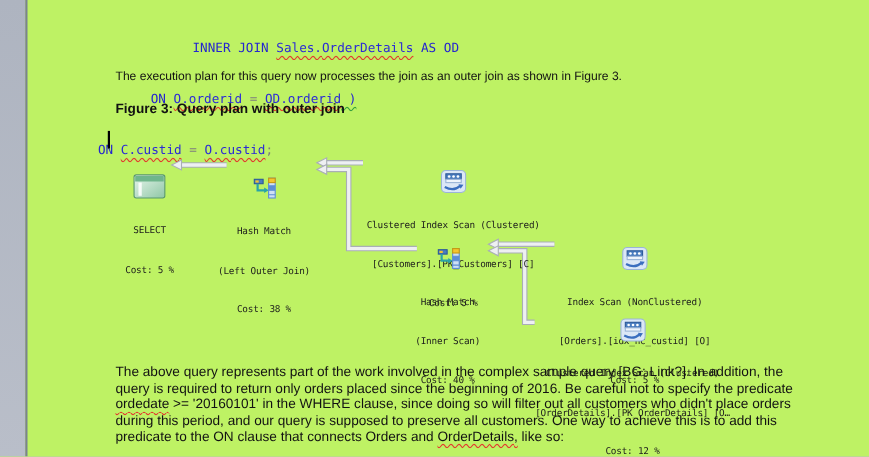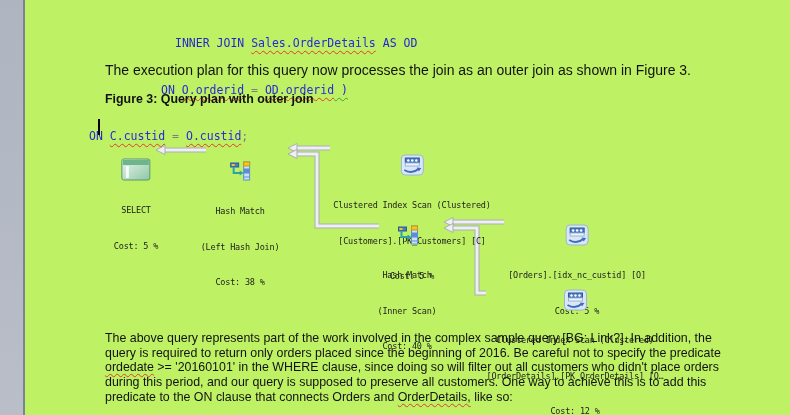--- a/index.html
+++ b/index.html
@@ -16,30 +16,30 @@
     background:#bef264;border-left:2px solid #7b8290;border-right:2px solid #7b8290;
     box-sizing:border-box;
   }
   
   .code{
     position:absolute;left:0;top:5px;
     font-family:"DejaVu Sans Mono",monospace;font-size:11.5px;line-height:15.5px;
     color:#2525cf;white-space:pre;
   }
   .code .ln1{padding-left:150px;}
-  .code .ln2{padding-left:112px;margin-left:24px;}
+  .code .ln2{padding-left:112px;}
   .code .ln3{padding-left:64px;}
   .tok-kw{color:#2525cf;}
   .tok-id{color:#2a2ad6;text-decoration-line:underline;text-decoration-style:wavy;
           text-decoration-color:#e23b2e;text-decoration-thickness:1px;text-underline-offset:2.5px;}
   .tok-op{color:#7d7d7d;}
   .tok-paren{color:#2525cf;text-decoration-line:underline;text-decoration-style:wavy;
           text-decoration-color:#35a13c;text-decoration-thickness:1px;text-underline-offset:2.5px;}
   
-  .para1{position:absolute;left:80px;top:63px;width:624px;font-size:14px;line-height:14.7px;color:#121212;}
+  .para1{position:absolute;left:80px;top:63px;width:624px;font-size:11px;line-height:14.7px;color:#121212;}
   .caption{position:absolute;left:80px;top:92px;font-size:12.4px;font-weight:bold;color:#121212;}
   .para2{position:absolute;left:80px;top:331px;width:627px;font-size:12.4px;line-height:14.7px;color:#121212;}
   .sq-red{text-decoration-line:underline;text-decoration-style:wavy;
           text-decoration-color:#e23b2e;text-decoration-thickness:1px;text-underline-offset:2px;}
   .bold{font-weight:normal;}
   
   .diagram{position:absolute;left:0;top:113px;width:704px;height:218px;}
   .text-cursor{position:absolute;left:73px;top:6px;width:1.5px;height:16px;background:#000;}
   .arrow-layer{position:absolute;left:0;top:0;}
   .shaft-outer{fill:none;stroke:#a9aeb6;stroke-width:5;}
@@ -125,21 +125,21 @@
         <path d="M5 7 L5 13 L12 13" fill="none" stroke="#2aa4a8" stroke-width="2"></path>
         <polygon points="15,13 11,10.5 11,15.5" fill="#2aa4a8"></polygon>
         <rect x="15" y="2" width="6" height="18" fill="#cfe0f4" stroke="#5b8ed6"></rect>
         <rect x="15" y="2" width="6" height="4" fill="#f4c430" stroke="#c79a10"></rect>
         <line x1="15" y1="9" x2="21" y2="9" stroke="#5b8ed6"></line>
         <line x1="15" y1="13" x2="21" y2="13" stroke="#5b8ed6"></line>
         <line x1="15" y1="17" x2="21" y2="17" stroke="#5b8ed6"></line>
         <rect x="15" y="9" width="6" height="4" fill="#5b8ed6"></rect>
       </svg>
       <div>Hash Match</div>
-      <div>(Left Hash Join)</div>
+      <div>(Left Outer Join)</div>
       <div>Cost: 38 %</div>
     </div>
 
     <div class="plan-node n-cis-customers">
       <svg class="icon" width="24" height="22">
         <rect x="1" y="1" width="22" height="20" rx="4" fill="#dbe7f6" stroke="#9ab4d8"></rect>
         <rect x="5" y="4" width="14" height="5" fill="#4a7dc0" stroke="#2c5a99"></rect>
         <circle cx="8" cy="6.5" r="1.2" fill="#fff"></circle>
           <circle cx="12" cy="6.5" r="1.2" fill="#fff"></circle>
           <circle cx="16" cy="6.5" r="1.2" fill="#fff"></circle>
@@ -174,20 +174,21 @@
       <svg class="icon" width="24" height="22">
         <rect x="1" y="1" width="22" height="20" rx="4" fill="#dbe7f6" stroke="#9ab4d8"></rect>
         <rect x="5" y="4" width="14" height="5" fill="#4a7dc0" stroke="#2c5a99"></rect>
         <circle cx="8" cy="6.5" r="1.2" fill="#fff"></circle>
           <circle cx="12" cy="6.5" r="1.2" fill="#fff"></circle>
           <circle cx="16" cy="6.5" r="1.2" fill="#fff"></circle>
         <rect x="5" y="9" width="14" height="3" fill="#eef4fb" stroke="#9ab4d8"></rect>
         <path d="M4 16 Q12 20.5 18 15" fill="none" stroke="#3a6ebf" stroke-width="2"></path>
         <polygon points="21,14 16.5,13.5 18.5,17.5" fill="#3a6ebf"></polygon>
       </svg>
+      <div>Index Scan (NonClustered)</div>
       <div>[Orders].[idx_nc_custid] [O]</div>
       <div>Cost: 5 %</div>
     </div>
 
     <div class="plan-node n-cis-orderdetails">
       <svg class="icon" width="24" height="22">
         <rect x="1" y="1" width="22" height="20" rx="4" fill="#dbe7f6" stroke="#9ab4d8"></rect>
         <rect x="5" y="4" width="14" height="5" fill="#4a7dc0" stroke="#2c5a99"></rect>
         <circle cx="8" cy="6.5" r="1.2" fill="#fff"></circle>
           <circle cx="12" cy="6.5" r="1.2" fill="#fff"></circle>

